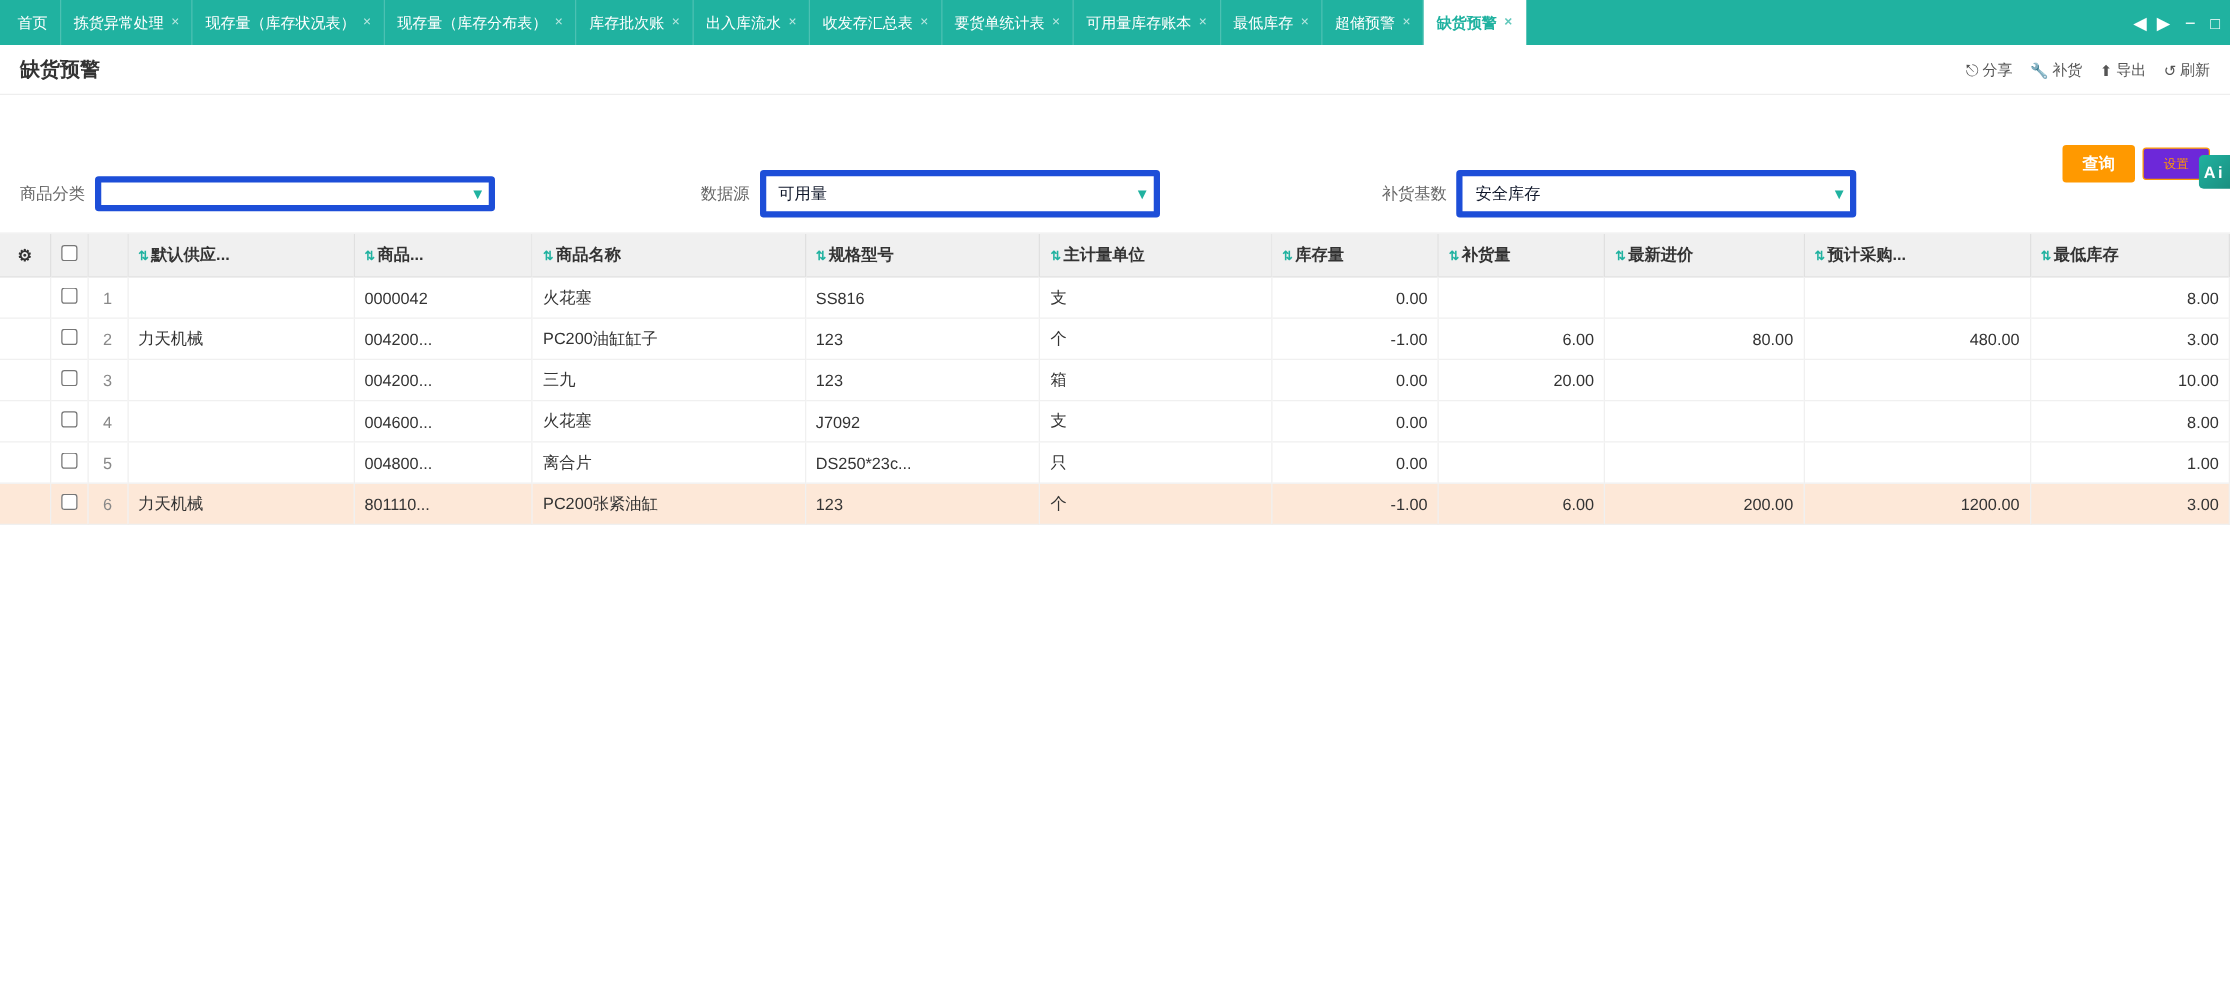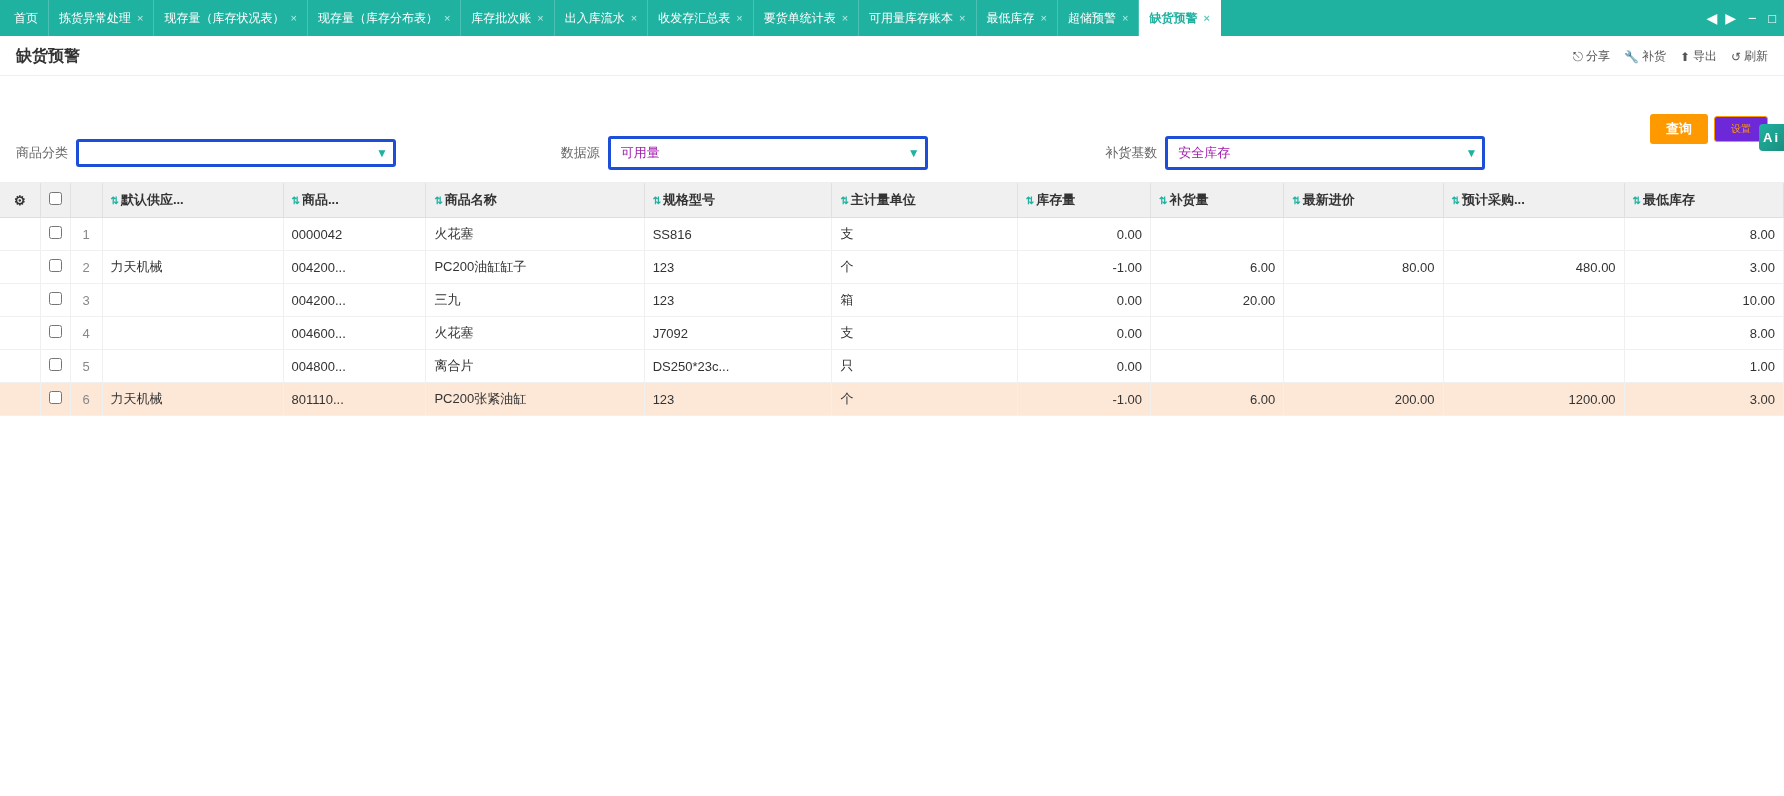--- a/index.html
+++ b/index.html
@@ -120,25 +120,25 @@
       position: absolute;
       right: 8px;
       top: 50%;
       transform: translateY(-50%);
       color: #20b2a0;
       pointer-events: none;
       font-size: 12px;
     }
     .filter-select-display {
       width: 100%;
-      border: 3px solid #1d4ed8;
+      border: 5px solid #1d4ed8;
       border-radius: 3px;
       padding: 5px 28px 5px 10px;
       font-size: 13px;
-      color: #a21caf;
+      color: #0f172a;
       background: #fff;
       cursor: pointer;
       min-height: 28px;
       display: flex;
       align-items: center;
     }
     .query-btn {
       background: #f90;
       color: #fff;
       border: none;

